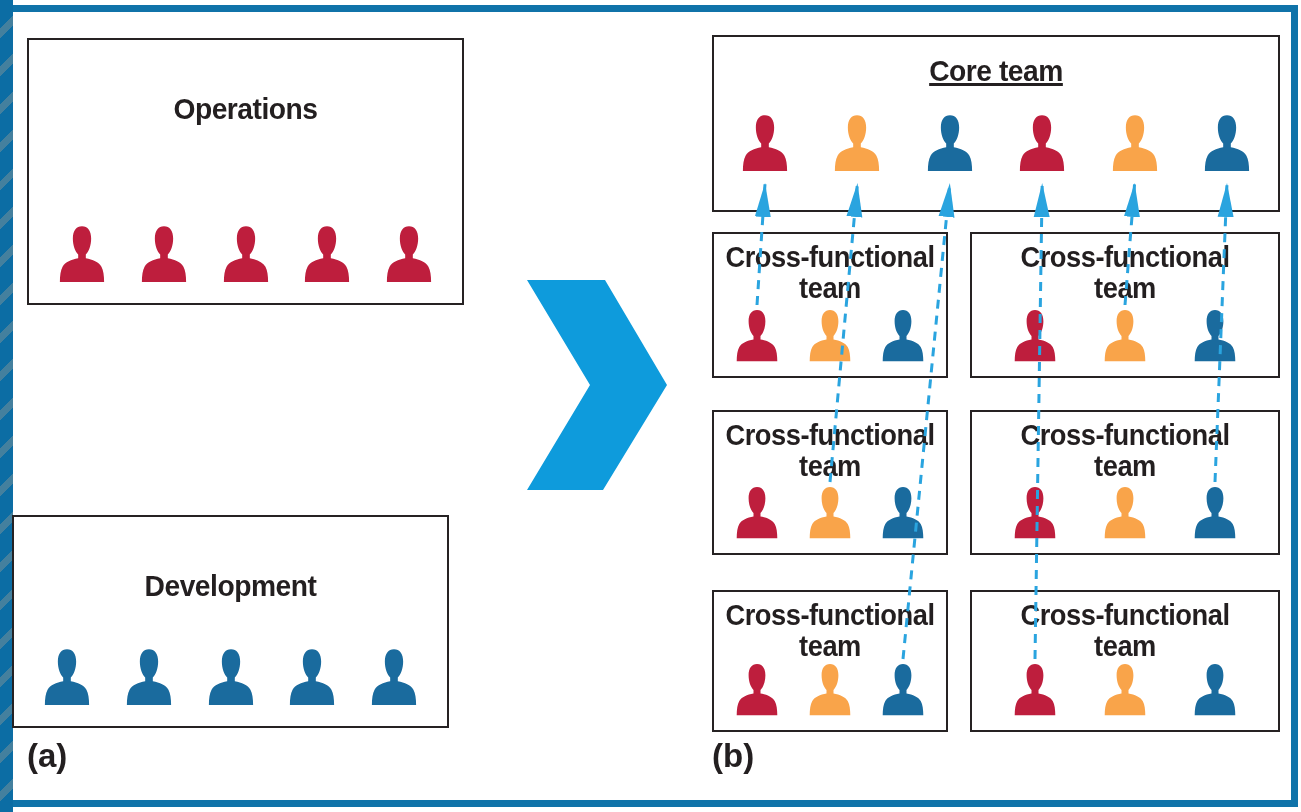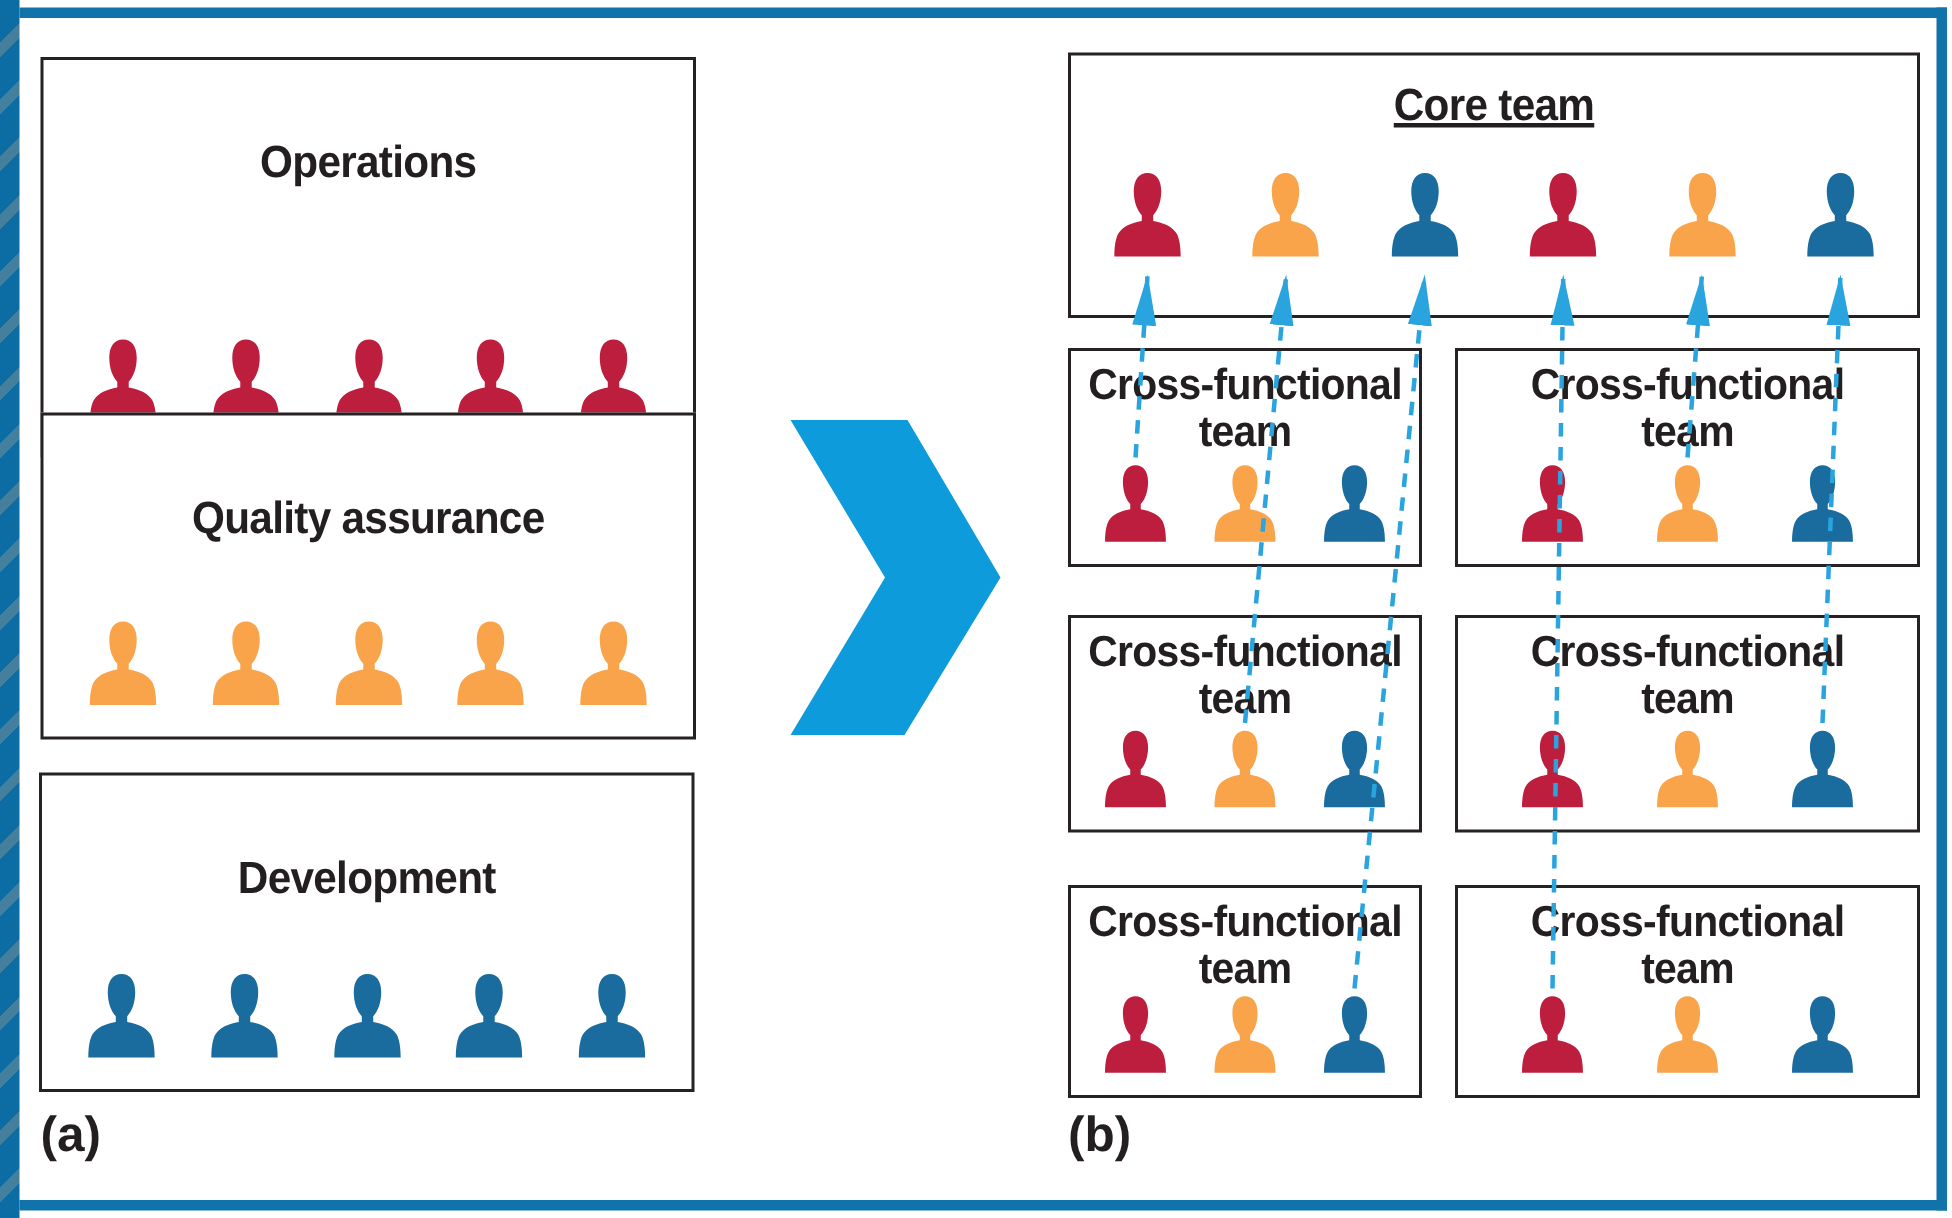--- a/index.html
+++ b/index.html
@@ -23,21 +23,21 @@
   .frame-bottom { position: absolute; left: 13px; right: 3px; bottom: 5px; height: 7px; background: #1073A9; }
 
   .box {
     position: absolute;
     border: 2.5px solid #262223;
     background: #ffffff;
     box-sizing: border-box;
   }
   #box-operations { left: 27px;  top: 38px;  width: 437px; height: 267px; }
   #box-qa         { left: 27px;  top: 275px; width: 437px; height: 218px; }
-  #box-dev        { left: 26px;  top: 515px; width: 437px; height: 213px; }
+  #box-dev        { left: 12px;  top: 515px; width: 437px; height: 213px; }
 
   #box-core       { left: 712px; top: 35px;  width: 568px; height: 177px; text-decoration: underline; }
 
   #box-cf0 { left: 712px; top: 232px; width: 236px; height: 146px; }
   #box-cf1 { left: 970px; top: 232px; width: 310px; height: 146px; }
   #box-cf2 { left: 712px; top: 410px; width: 236px; height: 145px; }
   #box-cf3 { left: 970px; top: 410px; width: 310px; height: 145px; }
   #box-cf4 { left: 712px; top: 590px; width: 236px; height: 142px; }
   #box-cf5 { left: 970px; top: 590px; width: 310px; height: 142px; }
 
@@ -111,40 +111,20 @@
           <path d="M30 3C37.5 3 42 9 42 19C42 28 39 36 35 40L35 45C44 46.5 52 50 55.5 56C58 60.5 59 68 59 76L1 76C1 68 2 60.5 4.5 56C8 50 16 46.5 25 45L25 40C21 36 18 28 18 19C18 9 22.5 3 30 3Z" fill="#BE1E3D"></path>
         </svg>
         <svg viewBox="0 0 60 80" class="person">
           <path d="M30 3C37.5 3 42 9 42 19C42 28 39 36 35 40L35 45C44 46.5 52 50 55.5 56C58 60.5 59 68 59 76L1 76C1 68 2 60.5 4.5 56C8 50 16 46.5 25 45L25 40C21 36 18 28 18 19C18 9 22.5 3 30 3Z" fill="#BE1E3D"></path>
         </svg>
         <svg viewBox="0 0 60 80" class="person">
           <path d="M30 3C37.5 3 42 9 42 19C42 28 39 36 35 40L35 45C44 46.5 52 50 55.5 56C58 60.5 59 68 59 76L1 76C1 68 2 60.5 4.5 56C8 50 16 46.5 25 45L25 40C21 36 18 28 18 19C18 9 22.5 3 30 3Z" fill="#BE1E3D"></path>
         </svg>
         <svg viewBox="0 0 60 80" class="person">
           <path d="M30 3C37.5 3 42 9 42 19C42 28 39 36 35 40L35 45C44 46.5 52 50 55.5 56C58 60.5 59 68 59 76L1 76C1 68 2 60.5 4.5 56C8 50 16 46.5 25 45L25 40C21 36 18 28 18 19C18 9 22.5 3 30 3Z" fill="#BE1E3D"></path>
-        </svg>
-      </div>
-  </div>
-  <div class="box func" id="box-qa">
-    <div class="box-title">Quality assurance</div>
-    <div class="people-row">
-        <svg viewBox="0 0 60 80" class="person">
-          <path d="M30 3C37.5 3 42 9 42 19C42 28 39 36 35 40L35 45C44 46.5 52 50 55.5 56C58 60.5 59 68 59 76L1 76C1 68 2 60.5 4.5 56C8 50 16 46.5 25 45L25 40C21 36 18 28 18 19C18 9 22.5 3 30 3Z" fill="#F9A44A"></path>
-        </svg>
-        <svg viewBox="0 0 60 80" class="person">
-          <path d="M30 3C37.5 3 42 9 42 19C42 28 39 36 35 40L35 45C44 46.5 52 50 55.5 56C58 60.5 59 68 59 76L1 76C1 68 2 60.5 4.5 56C8 50 16 46.5 25 45L25 40C21 36 18 28 18 19C18 9 22.5 3 30 3Z" fill="#F9A44A"></path>
-        </svg>
-        <svg viewBox="0 0 60 80" class="person">
-          <path d="M30 3C37.5 3 42 9 42 19C42 28 39 36 35 40L35 45C44 46.5 52 50 55.5 56C58 60.5 59 68 59 76L1 76C1 68 2 60.5 4.5 56C8 50 16 46.5 25 45L25 40C21 36 18 28 18 19C18 9 22.5 3 30 3Z" fill="#F9A44A"></path>
-        </svg>
-        <svg viewBox="0 0 60 80" class="person">
-          <path d="M30 3C37.5 3 42 9 42 19C42 28 39 36 35 40L35 45C44 46.5 52 50 55.5 56C58 60.5 59 68 59 76L1 76C1 68 2 60.5 4.5 56C8 50 16 46.5 25 45L25 40C21 36 18 28 18 19C18 9 22.5 3 30 3Z" fill="#F9A44A"></path>
-        </svg>
-        <svg viewBox="0 0 60 80" class="person">
-          <path d="M30 3C37.5 3 42 9 42 19C42 28 39 36 35 40L35 45C44 46.5 52 50 55.5 56C58 60.5 59 68 59 76L1 76C1 68 2 60.5 4.5 56C8 50 16 46.5 25 45L25 40C21 36 18 28 18 19C18 9 22.5 3 30 3Z" fill="#F9A44A"></path>
         </svg>
       </div>
   </div>
   <div class="box func" id="box-dev">
     <div class="box-title">Development</div>
     <div class="people-row">
         <svg viewBox="0 0 60 80" class="person">
           <path d="M30 3C37.5 3 42 9 42 19C42 28 39 36 35 40L35 45C44 46.5 52 50 55.5 56C58 60.5 59 68 59 76L1 76C1 68 2 60.5 4.5 56C8 50 16 46.5 25 45L25 40C21 36 18 28 18 19C18 9 22.5 3 30 3Z" fill="#1A6B9E"></path>
         </svg>
         <svg viewBox="0 0 60 80" class="person">

